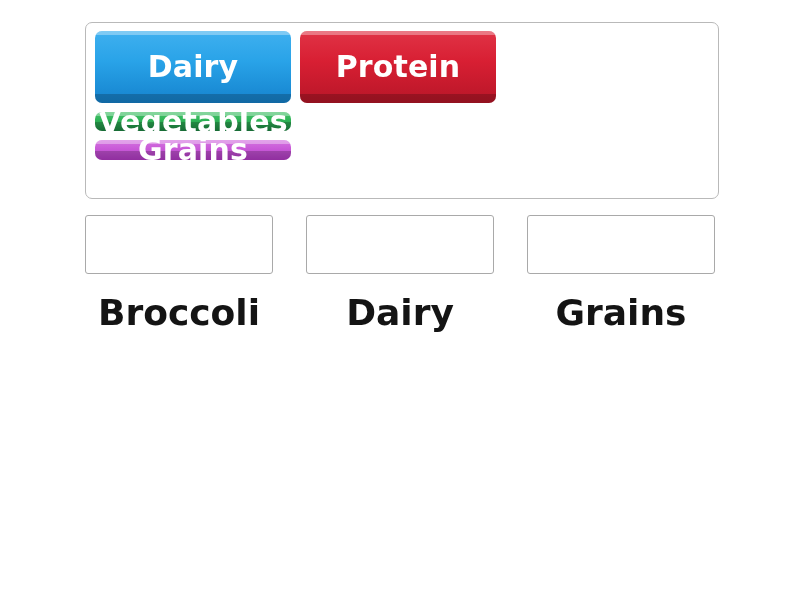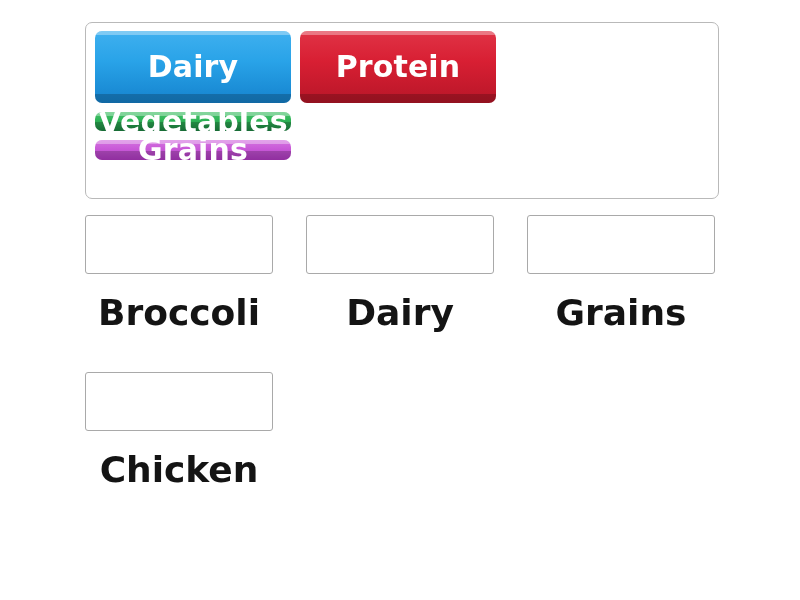--- a/index.html
+++ b/index.html
@@ -150,21 +150,17 @@
         <div class="drop-zone"></div>
         <div class="answer-label">Dairy</div>
       </div>
       <div class="answer-item">
         <div class="drop-zone"></div>
         <div class="answer-label">Grains</div>
       </div>
     </div>
 
     <div class="answer-row">
-      <div class="answer-item">
-        <div class="drop-zone"></div>
-        <div class="answer-label">Chicken</div>
-      </div>
     </div>
 
   </div>
 
 </div>
 
 </body></html>

